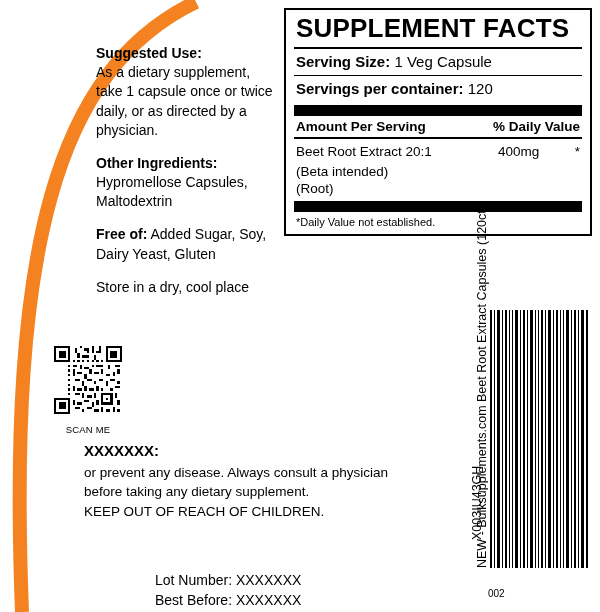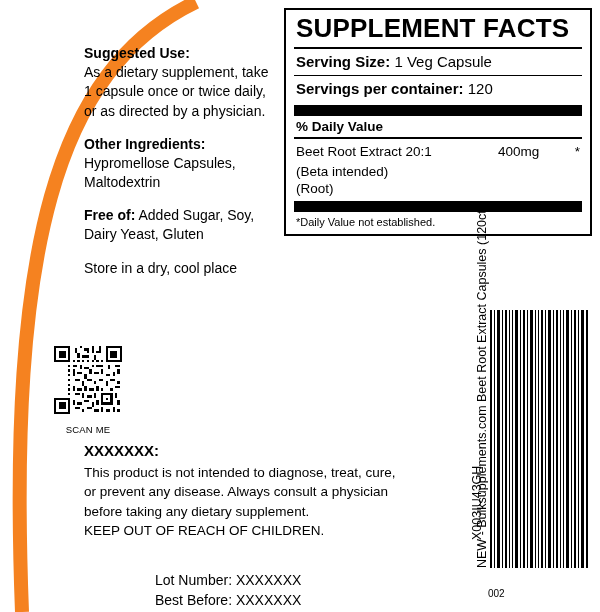--- a/index.html
+++ b/index.html
@@ -87,21 +87,21 @@
 
   
   .txtcol {
     position: absolute;
     left: 84px;
     top: 44px;
     width: 196px;
     font-size: 14px;
     line-height: 1.37;
   }
-  .blk { margin-bottom: 14px; }
+  .blk { margin-bottom: 14px; margin-left: 12px; }
   .blk .hd { font-weight: bold; }
   .blk .hd-inline { font-weight: bold; }
 
   
   .dist {
     position: absolute;
     left: 134px;
     top: 352px;
     width: 260px;
     font-size: 15px;
@@ -219,20 +219,21 @@
       <b>Serving Size:</b>
       <span>1 Veg Capsule</span>
     </div>
     <div class="rule-thin"></div>
     <div class="sf-row">
       <b>Servings per container:</b>
       <span>120</span>
     </div>
     <div class="rule-thick"></div>
     <div class="sf-headrow">
+      <span>Amount Per Serving</span>
       <span>% Daily Value</span>
     </div>
     <div class="rule-med"></div>
     <div class="sf-item">
       <span class="nm">Beet Root Extract 20:1</span>
       <span class="amt">400mg</span>
       <span class="dv">*</span>
     </div>
     <div class="sf-sub ital">(Beta intended)</div>
     <div class="sf-sub">(Root)</div>
@@ -364,21 +365,20 @@
         <rect x="25" y="26" width="1" height="2"></rect>
           <rect x="27" y="27" width="1" height="1"></rect>
       </g>
     </svg>
     <div class="qr-cap">SCAN ME</div>
   </div>
 
 
   <div class="warn">
     <div class="hd">XXXXXXX:</div>
-    <div>This product is not intended to diagnose, treat, cure,</div>
     <div>or prevent any disease. Always consult a physician</div>
     <div>before taking any dietary supplement.</div>
     <div>KEEP OUT OF REACH OF CHILDREN.</div>
   </div>
 
   <div class="lot">
     <div>
       <span>Lot Number:</span>
       <span>XXXXXXX</span>
     </div>

